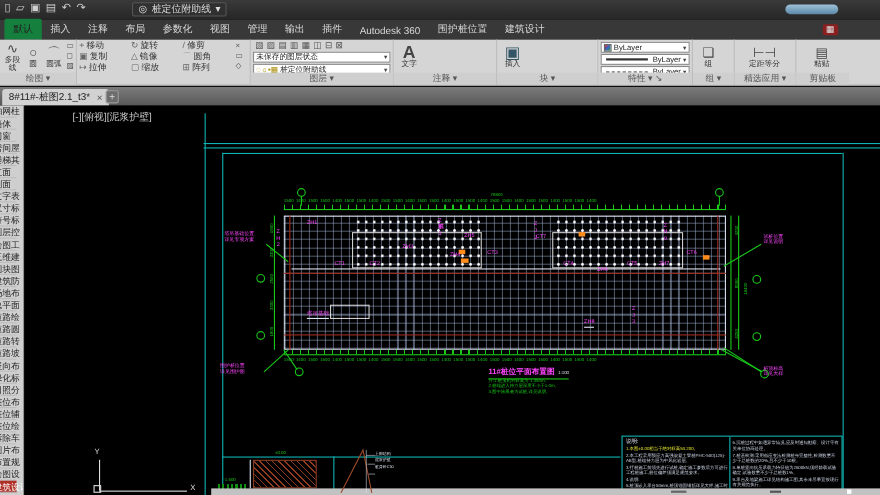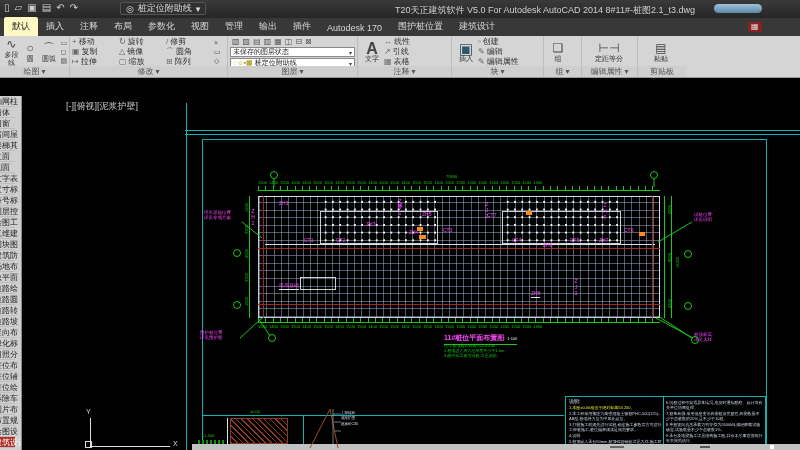--- a/index.html
+++ b/index.html
@@ -10,21 +10,21 @@
   
   .titlebar{position:absolute;left:0;top:0;width:800px;height:18px;background:linear-gradient(#3a3a3a,#262626);color:#d8d8d8;}
   .qat{position:absolute;left:4px;top:2px;display:flex;gap:5px;font-size:10px;color:#cfcfcf;}
   .qat span{cursor:default;}
   .wsbox{position:absolute;left:120px;top:2px;height:13px;background:#303030;border:1px solid #555;border-radius:2px;color:#ddd;font-size:9px;padding:1px 5px;display:flex;gap:4px;align-items:center;}
   .apptitle{position:absolute;left:395px;top:4px;font-size:9px;color:#cfcfcf;white-space:nowrap;}
   .infopill{position:absolute;left:714px;top:4px;width:48px;height:9px;border-radius:5px;background:linear-gradient(#9fc3da,#5b87a6);}
   
   .rtabs{position:absolute;left:0;top:18px;width:800px;height:18px;background:#383838;display:flex;align-items:flex-end;padding-left:4px;}
   .rtab{font-size:9px;color:#d8d8d8;padding:3px 8px 3px;cursor:pointer;}
-  .rtab.active{background:#fef9c3;color:#222;border-radius:2px 2px 0 0;}
+  .rtab.active{background:#15803d;color:#222;border-radius:2px 2px 0 0;}
   .rtab-extra{font-size:8px;color:#e0e0e0;background:#8a2020;border-radius:2px;padding:1px 3px;margin-left:6px;margin-bottom:2px;}
   
   .rbody{position:absolute;left:0;top:36px;width:800px;height:42px;background:#d5d5d5;border-bottom:1px solid #9a9a9a;display:flex;}
   .panel{height:100%;border-right:1px solid #bdbdbd;position:relative;padding:1px 2px 11px;}
   .plabel{position:absolute;left:0;bottom:0;width:100%;height:11px;font-size:8px;color:#555;text-align:center;line-height:11px;background:#cfcfcf;cursor:pointer;}
   .tools{display:flex;height:30px;align-items:center;}
   .bigtool{width:24px;text-align:center;cursor:pointer;}
   .bigtool .ic{font-size:12px;color:#444;display:block;line-height:13px;}
   .bigtool .lb{font-size:7px;color:#333;display:block;line-height:8px;}
   .minicol{display:flex;flex-direction:column;gap:1px;margin-left:2px;}
@@ -99,35 +99,34 @@
         <span class="qicon">▣</span>
         <span class="qicon">▤</span>
         <span class="qicon">↶</span>
         <span class="qicon">↷</span>
       </div>
     <div class="wsbox">
       <span>◎</span>
       <span>桩定位附助线</span>
       <span>▾</span>
     </div>
-    <div class="apptitle">T20天正建筑软件 V5.0 For Autodesk AutoCAD 2014   8#11#-桩图2.1_t3.dwg</div>
     <div class="infopill"></div>
   </div>
 
   <div class="rtabs">
       <span class="rtab active">默认</span>
       <span class="rtab">插入</span>
       <span class="rtab">注释</span>
       <span class="rtab">布局</span>
       <span class="rtab">参数化</span>
       <span class="rtab">视图</span>
       <span class="rtab">管理</span>
       <span class="rtab">输出</span>
       <span class="rtab">插件</span>
-      <span class="rtab">Autodesk 170</span>
+      <span class="rtab">Autodesk 360</span>
       <span class="rtab">围护桩位置</span>
       <span class="rtab">建筑设计</span>
     </div>
   <div class="t rtab-extra" style="left:742px;top:22px;">▦</div>
 
   <div class="rbody">
     <div class="panel" style="width:70px;">
       <div class="tools">
         <div class="bigtool">
           <span class="ic">∿</span>
@@ -162,21 +161,20 @@
             <div class="mt"><span class="ic">↦</span>拉伸</div>
             <div class="mt"><span class="ic">▢</span>缩放</div>
             <div class="mt"><span class="ic">⊞</span>阵列</div>
           </div>
         <div class="minicol">
             <span>×</span>
             <span>▭</span>
             <span>◇</span>
           </div>
       </div>
-      <div class="plabel"><span>修改</span> <span>▾</span></div>
     </div>
 
     <div class="panel" style="width:130px;">
       <div class="lyr-icons">
           <span>▧</span>
           <span>▨</span>
           <span>▤</span>
           <span>▥</span>
           <span>▦</span>
           <span>◫</span>
@@ -194,76 +192,91 @@
       </div>
       <div class="plabel"><span>图层</span> <span>▾</span></div>
     </div>
 
     <div class="panel" style="width:94px;">
       <div class="tools">
         <div class="bigtool">
           <span class="ic" style="font-size:16px;font-weight:bold;">A</span>
           <span class="lb">文字</span>
           </div>
-        <div class="modgrid" style="grid-template-columns:60px;" id="anngrid">
-            <div class="mt"><span class="ic">↔</span>线性</div>
-            <div class="mt"><span class="ic">↗</span>引线</div>
-            <div class="mt"><span class="ic">▦</span>表格</div>
-          </div>
       </div>
       <div class="plabel"><span>注释</span> <span>▾</span></div>
     </div>
 
     <div class="panel" style="width:92px;">
       <div class="tools">
         <div class="bigtool">
           <span class="ic" style="font-size:15px;color:#356;">▣</span>
           <span class="lb">插入</span>
           </div>
-        <div class="modgrid" style="grid-template-columns:58px;" id="blkgrid">
-            <div class="mt"><span class="ic">▫</span>创建</div>
-            <div class="mt"><span class="ic">✎</span>编辑</div>
-            <div class="mt"><span class="ic">✎</span>编辑属性</div>
-          </div>
       </div>
       <div class="plabel"><span>块</span> <span>▾</span></div>
     </div>
 
+    <div class="panel" style="width:86px;">
+      <div class="dropdown">
+        <span class="propsw"></span>
+        <span>ByLayer</span>
+        <span class="caret">▾</span>
+      </div>
+      <div class="dropdown">
+        <span class="lineth"></span>
+        <span>ByLayer</span>
+        <span class="caret">▾</span>
+      </div>
+      <div class="dropdown">
+        <span class="linedash"></span>
+        <span>ByLayer</span>
+        <span class="caret">▾</span>
+      </div>
+      <div class="plabel"><span>特性</span> <span>▾</span> <span>↘</span></div>
+    </div>
 
     <div class="panel" style="width:38px;">
       <div class="tools">
           <div class="bigtool">
         <span class="ic">❏</span>
         <span class="lb">组</span>
           </div>
         </div>
       <div class="plabel"><span>组</span> <span>▾</span></div>
     </div>
 
     <div class="panel" style="width:56px;">
       <div class="tools">
           <div class="bigtool" style="width:50px;">
         <span class="ic">⊢⊣</span>
         <span class="lb">定距等分</span>
           </div>
         </div>
-      <div class="plabel"><span>编辑属性</span> <span>▾</span></div>
+      <div class="plabel"><span>精选应用</span> <span>▾</span></div>
     </div>
 
     <div class="panel" style="width:48px;border-right:none;">
       <div class="tools">
           <div class="bigtool" style="width:42px;">
         <span class="ic">▤</span>
         <span class="lb">粘贴</span>
           </div>
         </div>
       <div class="plabel"><span>剪贴板</span></div>
     </div>
   </div>
 
+  <div class="filebar">
+    <div class="ftab">
+      <span>8#11#-桩图2.1_t3*</span>
+      <span class="x">×</span>
+    </div>
+    <div class="newtab">+</div>
+  </div>
 
   <div class="leftmenu" id="left-menu">
       <span class="menu-item">轴网柱</span>
       <span class="menu-item">墙体</span>
       <span class="menu-item">门窗</span>
       <span class="menu-item">房间屋</span>
       <span class="menu-item">楼梯其</span>
       <span class="menu-item">立面</span>
       <span class="menu-item">剖面</span>
       <span class="menu-item">文字表</span>

